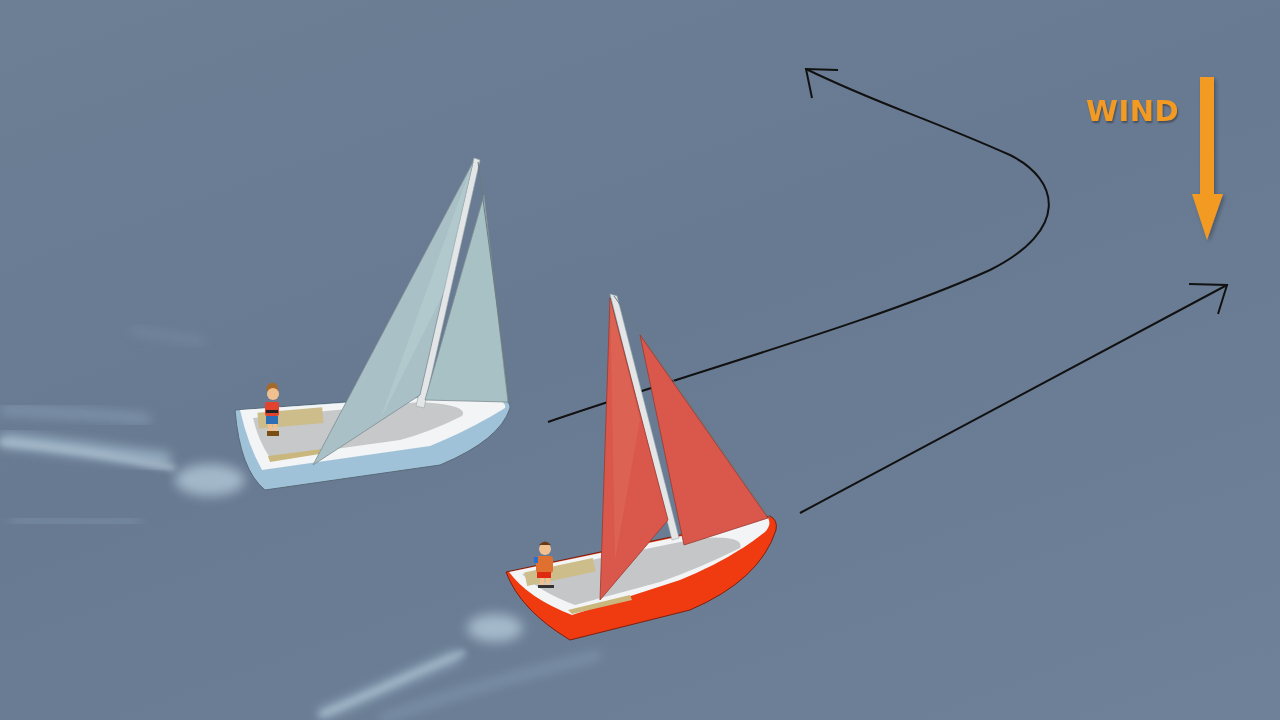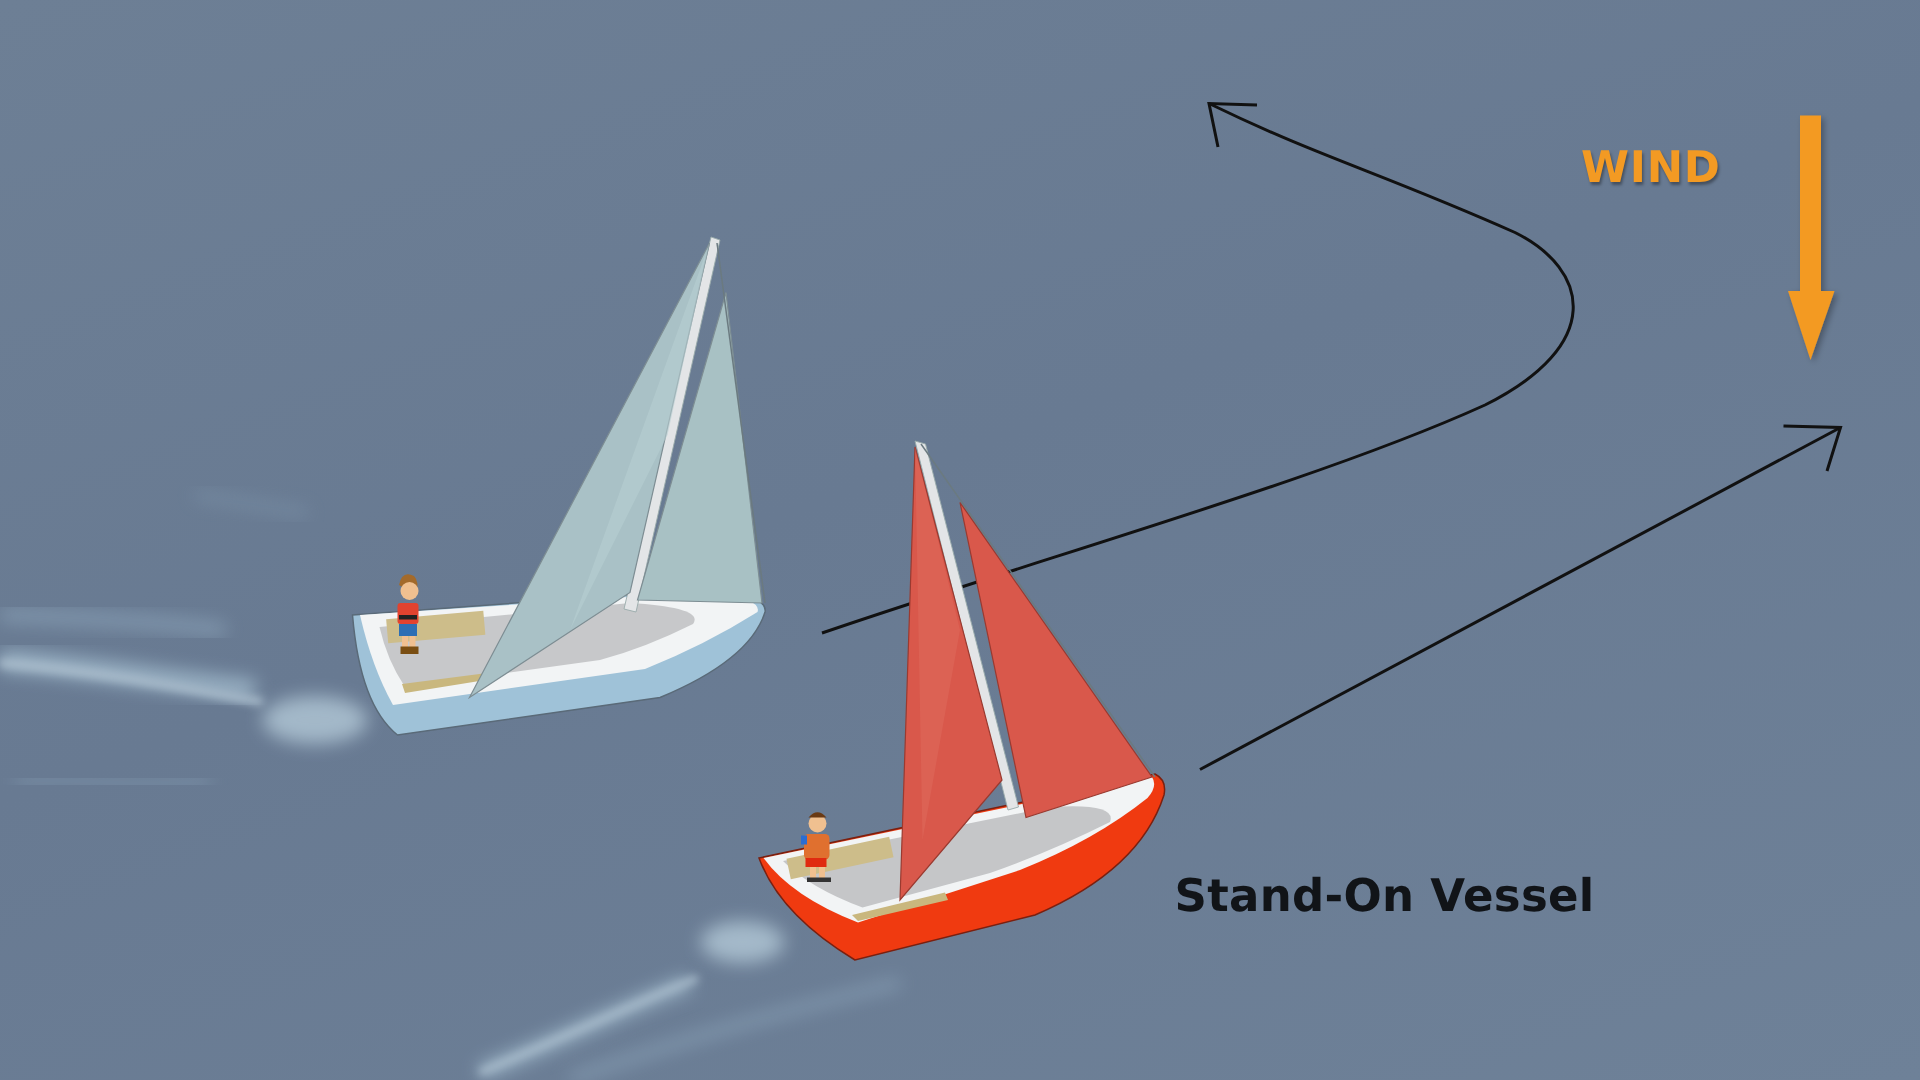--- a/index.html
+++ b/index.html
@@ -3,21 +3,21 @@
 <meta charset="utf-8">
 <style>
   html, body { margin:0; padding:0; }
   body { width:1280px; height:720px; overflow:hidden; position:relative;
          background: linear-gradient(160deg, #6d7f95 0%, #687a92 45%, #6e8198 100%);
          font-family: "DejaVu Sans", "Liberation Sans", sans-serif; }
   .scene { position:absolute; left:0; top:0; width:1280px; height:720px; }
   .label { position:absolute; font-weight:bold; color:#111418; font-size:30px; letter-spacing:0.2px; white-space:nowrap; }
   .label-giveway { left:62px; top:240px; }
   .label-standon { left:783px; top:580px; }
-  .wind-label { position:absolute; left:1054px; top:94px; font-size:29px; font-weight:bold; color:#f39a23;
+  .wind-label { position:absolute; left:1086px; top:94px; font-size:29px; font-weight:bold; color:#f39a23;
                 letter-spacing:0.5px; text-shadow:1px 2px 2px rgba(0,0,0,0.35); }
 </style>
 </head>
 <body>
 
 <div class="scene">
 <svg width="1280" height="720" viewBox="0 0 1280 720" xmlns="http://www.w3.org/2000/svg">
   <defs>
     <filter id="blur6" x="-20%" y="-50%" width="140%" height="200%">
           <feGaussianBlur stdDeviation="6"></feGaussianBlur>
@@ -117,15 +117,14 @@
       <rect x="536" y="556" width="17" height="17" rx="3" fill="#e0702f"></rect>
       <rect x="534" y="557" width="4" height="6" fill="#2b6dd2"></rect>
       <rect x="537" y="572" width="14" height="6" fill="#e02a10"></rect>
       <rect x="540" y="578" width="4" height="8" fill="#f0c090"></rect>
       <rect x="546" y="578" width="4" height="8" fill="#f0c090"></rect>
       <rect x="538" y="585" width="16" height="3" fill="#333"></rect>
     </g>
   </g>
 </svg>
 
-<div class="label label-standon">Stand-On Vessel</div>
 <div class="wind-label">WIND</div>
 </div>
 
 </body></html>

